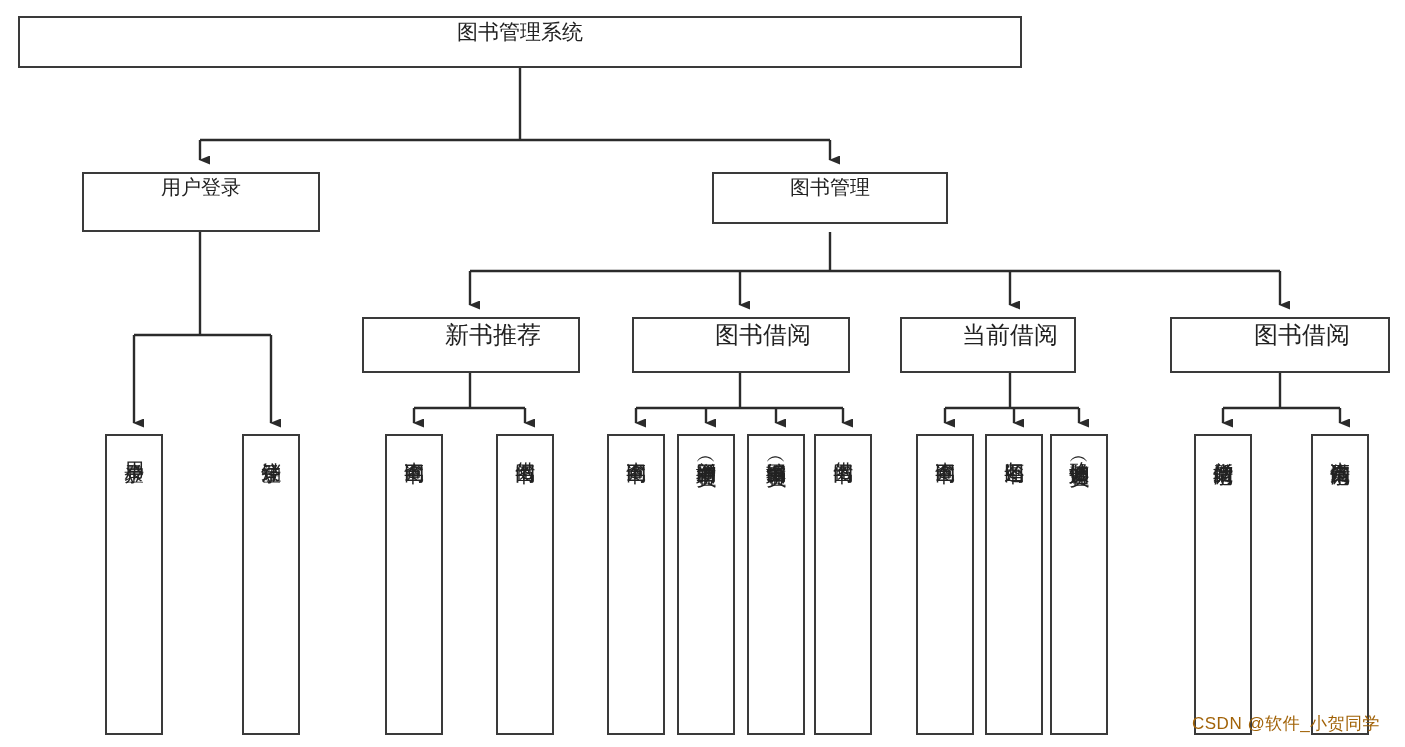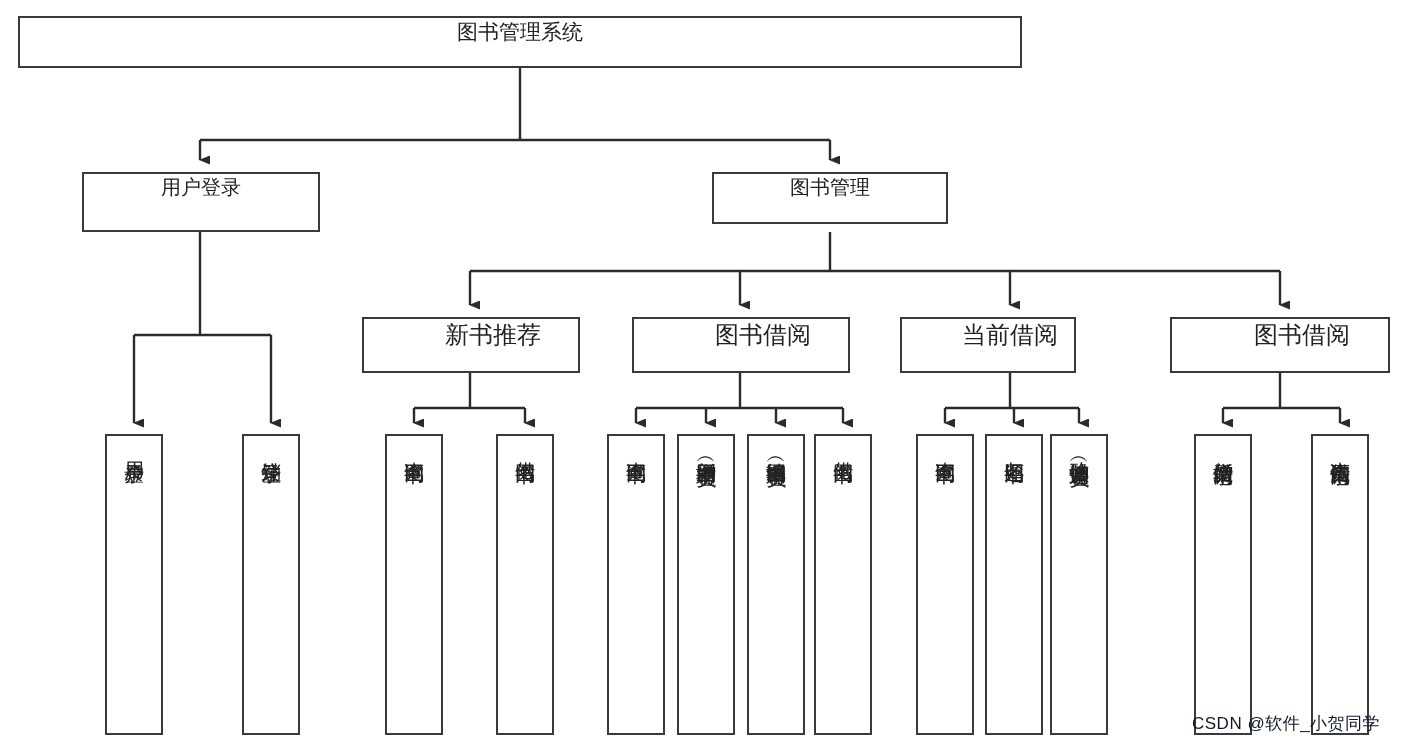--- a/index.html
+++ b/index.html
@@ -38,21 +38,21 @@
     writing-mode:vertical-rl;
     text-orientation:upright;
     letter-spacing:1px;
     white-space:nowrap;
     text-align:left;
   }
   .watermark{
     position:absolute;
     left:1192px;top:712px;
     font-size:17px;
-    color:#0f172a;
+    color:#a16207;
     white-space:nowrap;
     z-index:5;
     letter-spacing:0.5px;
   }
 </style>
 </head>
 <body>
 
 <div id="canvas">
 

